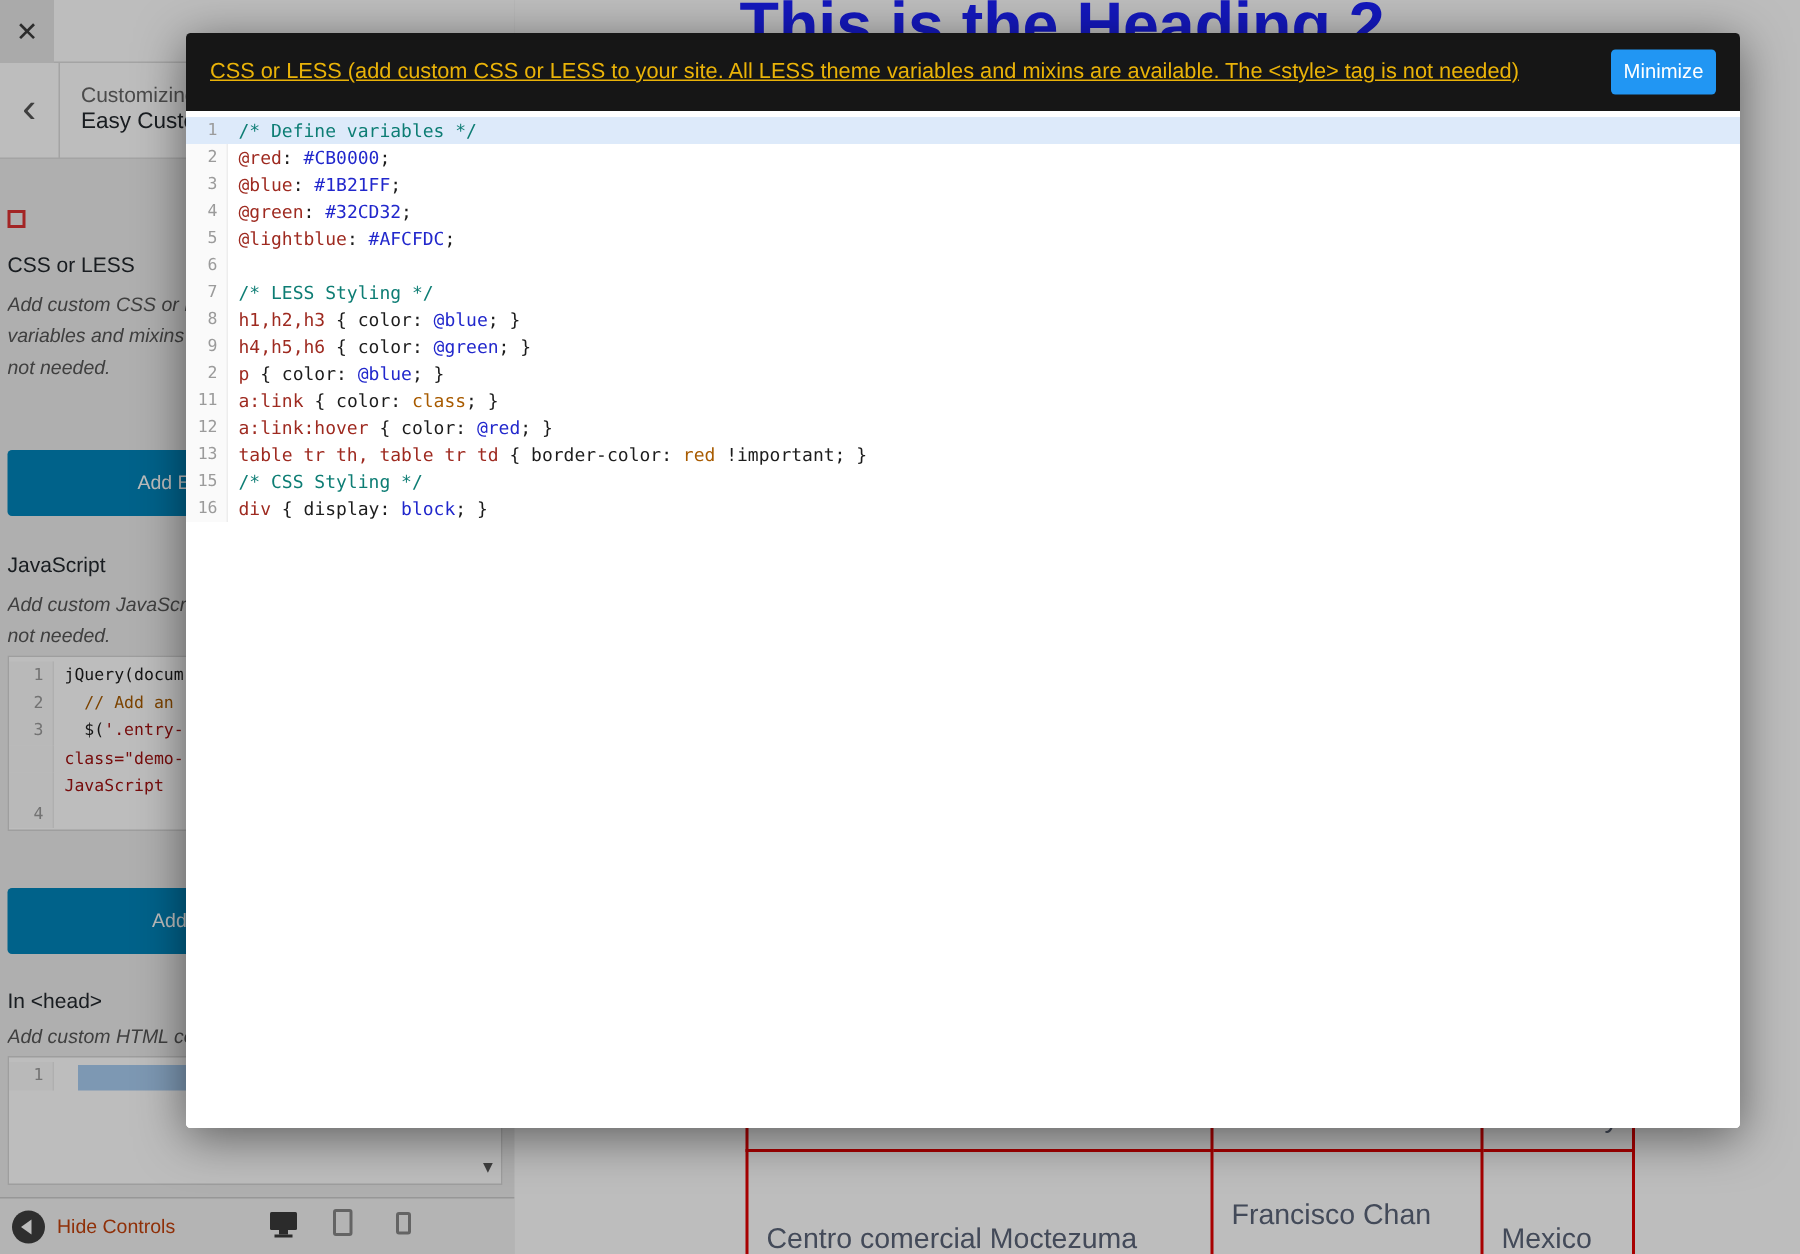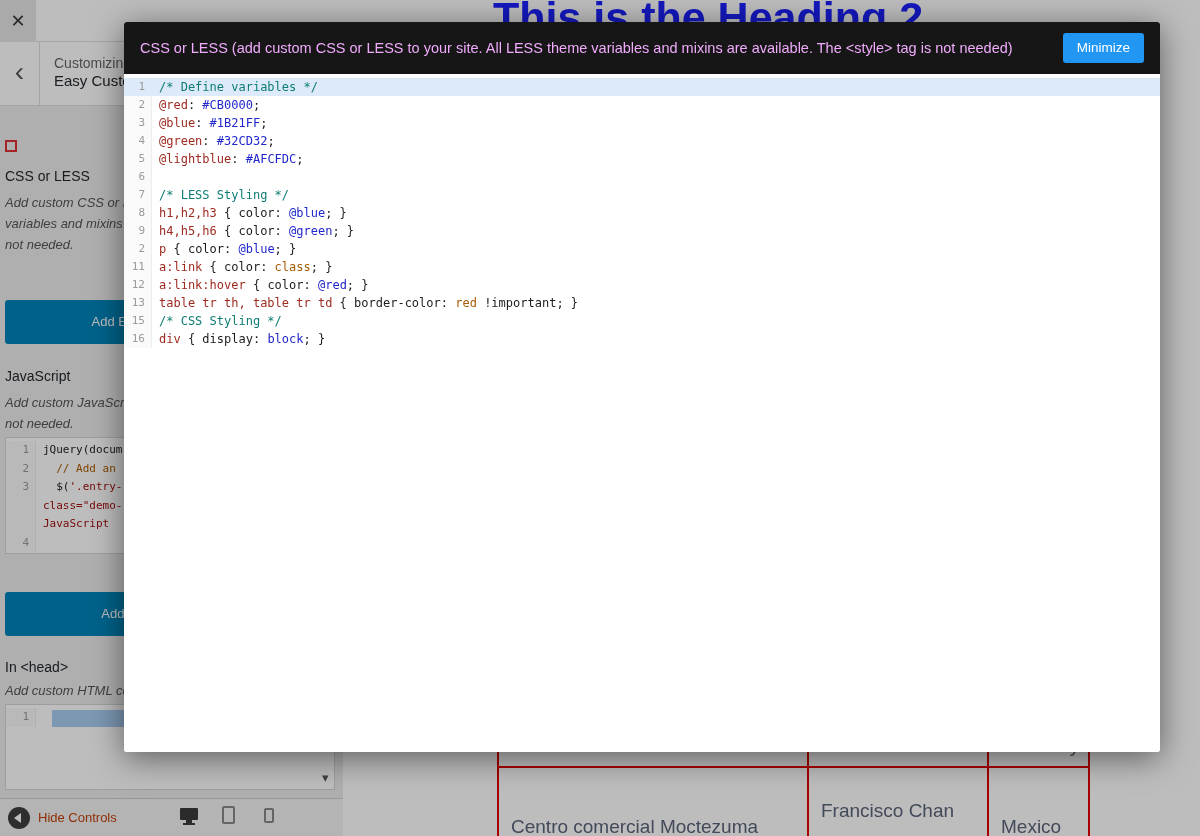--- a/index.html
+++ b/index.html
@@ -75,22 +75,22 @@
   .icon-desktop .base  { position:absolute; left:3px; top:15px; width:12px; height:2px; background:#3a3a3a; }
   .icon-tablet { left:222px; top:7px; width:13px; height:18px; border:2px solid #878787; border-radius:2px; }
   .icon-phone  { left:264px; top:9px; width:10px; height:15px; border:2px solid #878787; border-radius:2px; }
 
   
   .overlay { left:0; top:0; width:1200px; height:836px; background:rgba(0,0,0,.26); z-index:40; }
   .modal { left:124px; top:22px; width:1036px; height:730px; background:#fff; z-index:60;
            border-radius:3px; box-shadow:0 6px 32px rgba(0,0,0,.5); overflow:hidden; }
   .modal-header { position:relative; height:52px; background:#161616; display:flex; align-items:center;
                   padding:0 16px; }
-  .modal-title { flex:1; color:#f0abfc; font-size:14.5px; white-space:nowrap; overflow:hidden; }
-  .minimize-btn { flex:0 0 auto; margin-left:12px; width:81px; height:30px; border-radius:3px;
+  .modal-title { flex:1; color:#eab308; font-size:14.5px; white-space:nowrap; overflow:hidden;text-decoration:underline; }
+  .minimize-btn { flex:0 0 auto; margin-left:12px; width:70px; height:30px; border-radius:3px;
                   color:#fff; font-size:13.5px; text-align:center; line-height:30px; cursor:pointer; }
   .modal-editor { position:absolute; left:0; top:52px; width:1036px; height:678px;
                   background:#fff; padding-top:4px; overflow:hidden;
                   font-family:"DejaVu Sans Mono", monospace; }
 </style>
 </head>
 <body>
 
 <div class="stage">
 

